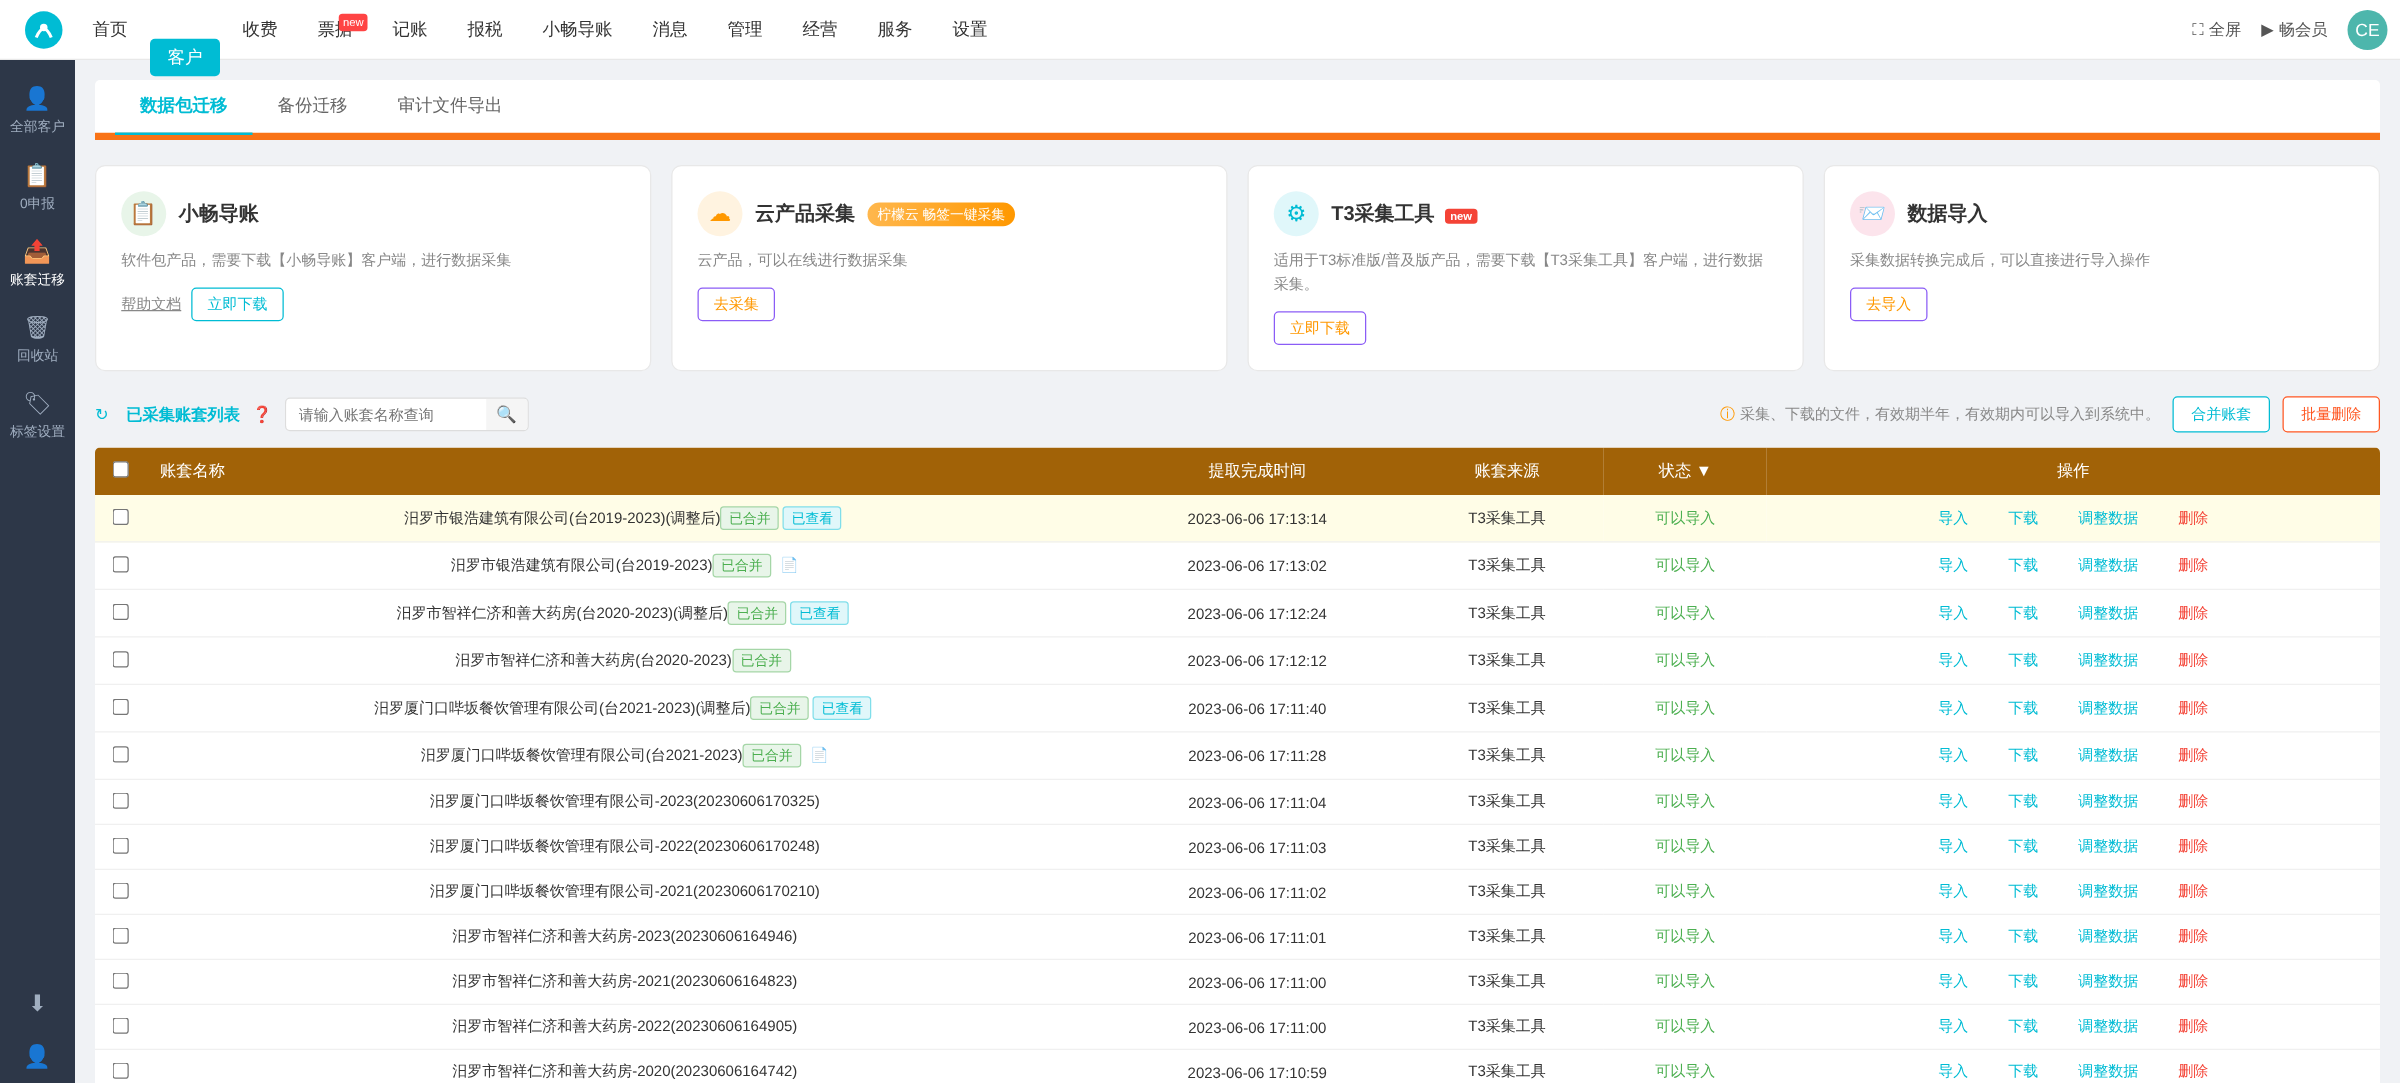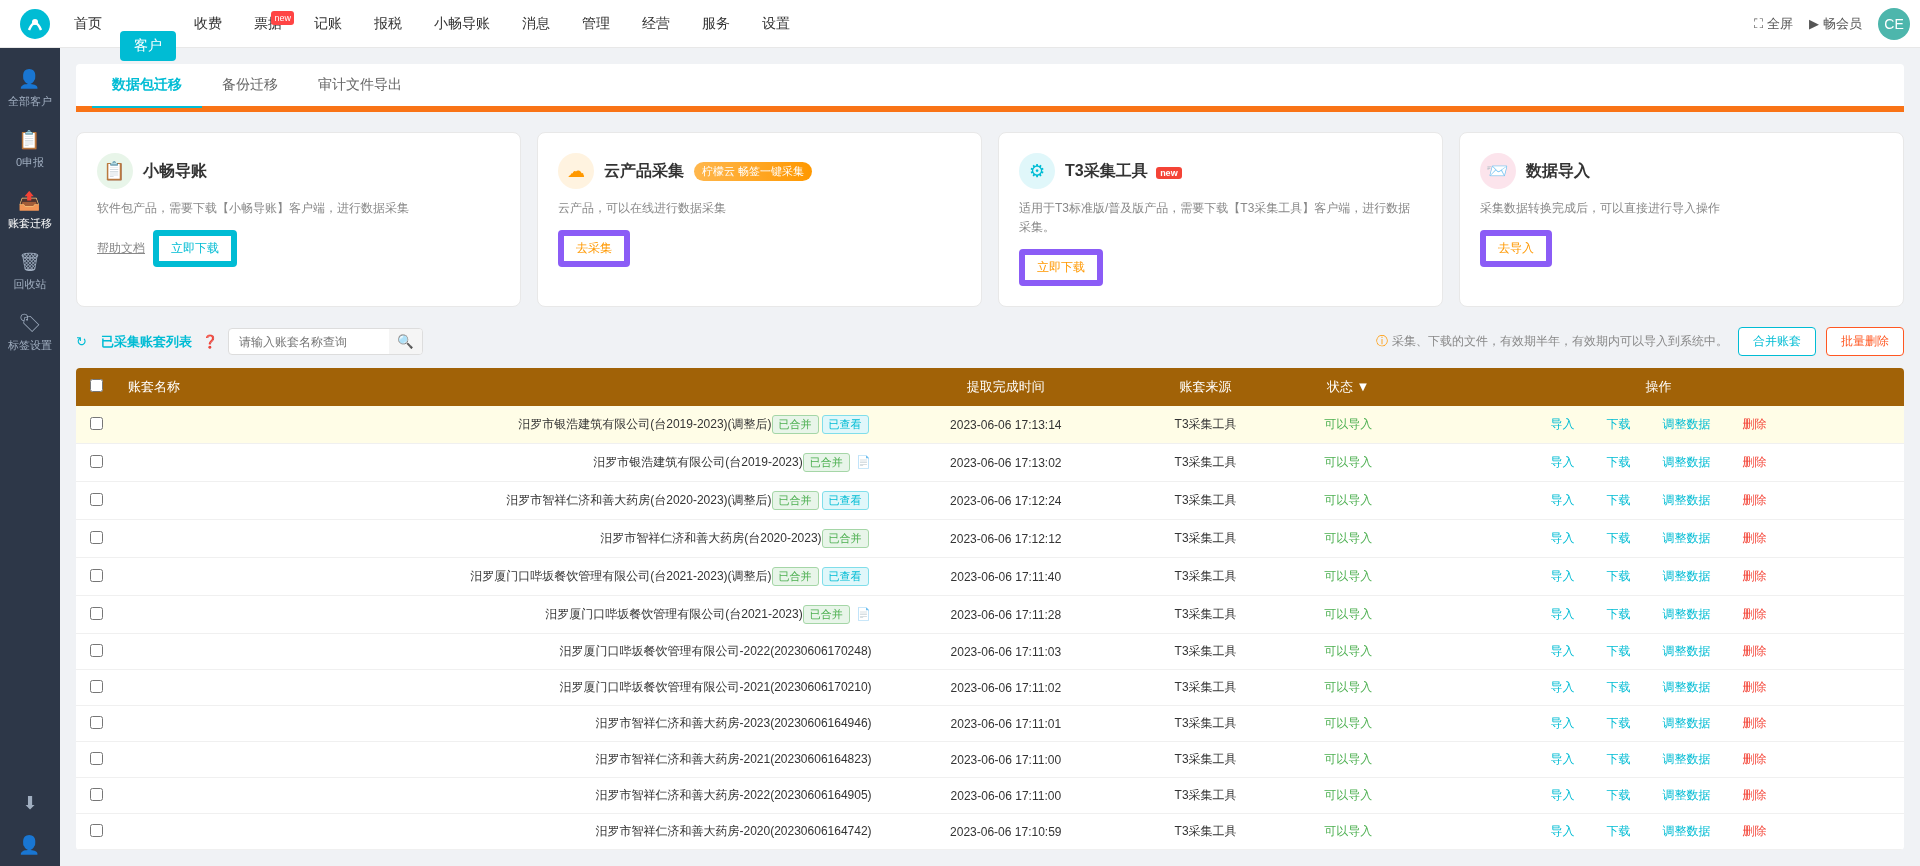--- a/index.html
+++ b/index.html
@@ -79,21 +79,21 @@
     .card-header { display: flex; align-items: center; gap: 10px; margin-bottom: 10px; }
     .card-icon { width: 36px; height: 36px; border-radius: 50%; display: flex; align-items: center; justify-content: center; font-size: 18px; }
     .card-icon.green { background: #e8f5e9; color: #4caf50; }
     .card-icon.orange { background: #fff3e0; color: #ff9800; }
     .card-icon.teal { background: #e0f7fa; color: #00bcd4; }
     .card-icon.red { background: #fce4ec; color: #e91e63; }
     .card-title { font-size: 16px; font-weight: bold; color: #333; }
     .card-desc { color: #888; font-size: 12px; line-height: 1.6; margin-bottom: 12px; }
     .card-actions { display: flex; gap: 8px; align-items: center; }
     .btn-outline {
-      border: 6px solid #8b5cf6; color: #ff9800; background: #fff;
+      border: 1px solid #8b5cf6; color: #ff9800; background: #fff;
       padding: 4px 12px; border-radius: 4px; cursor: pointer; font-size: 12px;
     }
     .btn-outline.teal { border-color: #00bcd4; color: #00bcd4; }
     .btn-link { color: #888; font-size: 12px; cursor: pointer; text-decoration: underline; }
 
     
     .cloud-badge {
       background: linear-gradient(90deg, #ffb74d, #ff9800);
       color: #fff; font-size: 11px; padding: 2px 8px; border-radius: 10px;
     }
@@ -127,21 +127,21 @@
 
     
     .table-container { background: #fff; border-radius: 4px; overflow: hidden; }
     table { width: 100%; border-collapse: collapse; }
     thead tr { background: #a16207; color: #fff; }
     thead th { padding: 10px 12px; text-align: center; font-size: 13px; font-weight: normal; }
     thead th.name-col { text-align: left; }
     tbody tr { border-bottom: 1px solid #f0f0f0; }
     tbody tr.highlight { background: #fffde7; }
     tbody td { padding: 9px 12px; font-size: 12px; text-align: center; color: #333; }
-    tbody td.name-col { text-align: right; margin-top: 44px; }
+    tbody td.name-col { text-align: center; margin-top: 44px; }
     .checkbox-col { width: 40px; }
     .status-can { color: #4caf50; }
     .action-link { color: #00bcd4; cursor: pointer; margin: 0 16px; text-align: right; }
     .action-link.del { color: #f44336; }
     .tag { display: inline-block; padding: 1px 6px; border-radius: 3px; font-size: 11px; margin-right: 3px; }
     .tag.green { background: #e8f5e9; color: #4caf50; border: 1px solid #a5d6a7; }
     .tag.teal { background: #e0f7fa; color: #00bcd4; border: 1px solid #80deea; }
     .file-icon { color: #888; margin-left: 4px; cursor: pointer; }
 
     input[type="checkbox"] { cursor: pointer; }
@@ -358,20 +358,28 @@
           <tr>
             <td class="checkbox-col"><input type="checkbox" style=""></td>
             <td class="name-col">汨罗厦门口哔坂餐饮管理有限公司(台2021-2023)<span class="tag green">已合并</span><span class="file-icon">📄</span></td>
             <td>2023-06-06 17:11:28</td>
             <td>T3采集工具</td>
             <td class="status-can">可以导入</td>
             <td><span class="action-link">导入</span><span class="action-link">下载</span><span class="action-link">调整数据</span><span class="action-link del">删除</span></td>
           </tr>
           <tr>
             <td class="checkbox-col"><input type="checkbox" style=""></td>
+            <td class="name-col">汨罗厦门口哔坂餐饮管理有限公司-2023(20230606170325)</td>
+            <td>2023-06-06 17:11:04</td>
+            <td>T3采集工具</td>
+            <td class="status-can">可以导入</td>
+            <td><span class="action-link">导入</span><span class="action-link">下载</span><span class="action-link">调整数据</span><span class="action-link del">删除</span></td>
+          </tr>
+          <tr>
+            <td class="checkbox-col"><input type="checkbox" style=""></td>
             <td class="name-col">汨罗厦门口哔坂餐饮管理有限公司-2022(20230606170248)</td>
             <td>2023-06-06 17:11:03</td>
             <td>T3采集工具</td>
             <td class="status-can">可以导入</td>
             <td><span class="action-link">导入</span><span class="action-link">下载</span><span class="action-link">调整数据</span><span class="action-link del">删除</span></td>
           </tr>
           <tr>
             <td class="checkbox-col"><input type="checkbox" style=""></td>
             <td class="name-col">汨罗厦门口哔坂餐饮管理有限公司-2021(20230606170210)</td>
             <td>2023-06-06 17:11:02</td>

